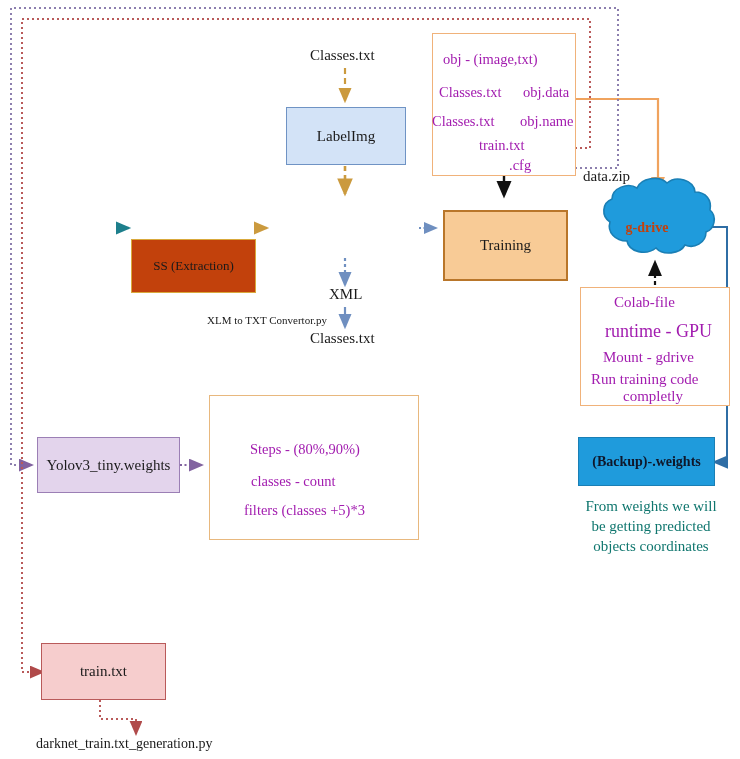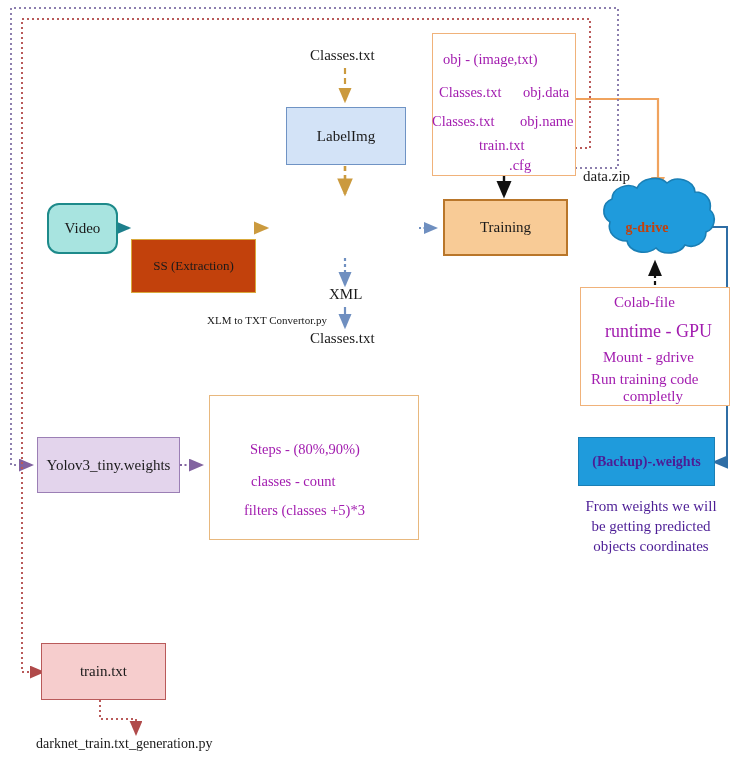--- a/index.html
+++ b/index.html
@@ -78,21 +78,21 @@
     padding: 0;
   }
   .node-yolo {
     background: #e3d4ec;
     border: 1.8px solid #9b7fb5;
     font-size: 15px;
   }
   .node-backup {
     background: #1f9bdc;
     border: 1.5px solid #1a7fb5;
-    color: #4c1d95;
+    color: #0f172a;
     font-weight: bold;
     font-size: 14px;
   }
   .node-traintxt {
     background: #f6cdcd;
     border: 1.6px solid #b95a5a;
     font-size: 15px;
   }
   .free-label {
     position: absolute;
@@ -115,21 +115,21 @@
     font-weight: bold;
     font-size: 14px;
     left: 592px;
     top: 220px;
     width: 110px;
     text-align: center;
   }
   .multiline {
     position: absolute;
     font-size: 15px;
-    color: #4c1d95;
+    color: #0f766e;
     text-align: center;
     line-height: 1.32;
   }
 </style>
 </head>
 <body>
 
 <div id="canvas">
 
   <svg class="layer" viewBox="0 0 740 759">
@@ -198,34 +198,31 @@
                C706,192 712,200 710,210
                C717,216 715,229 706,232
                C706,243 694,249 685,245
                C680,254 663,256 656,248
                C646,256 629,252 627,241
                C615,241 607,232 610,222
                C601,216 602,203 612,199 Z" fill="#1f9bdc" stroke="#1a7fb5" stroke-width="1.6"></path>
     </g>
   </svg>
 
-  <div class="node node-video" style="left:47px; top:203px; width:71px; height:51px;">
-    <span>Video</span>
-  </div>
 
   <div class="node node-ss" style="left:131px; top:201px; width:125px; height:54px;">
     <span>SS (Extraction)</span>
   </div>
 
 
   <div class="node node-labelimg" style="left:286px; top:107px; width:120px; height:58px;text-align:right;">
     <span>LabelImg</span>
   </div>
 
-  <div class="node node-training" style="left:443px; top:199px; width:125px; height:57px;">
+  <div class="node node-training" style="left:443px; top:210px; width:125px; height:71px;">
     <span>Training</span>
   </div>
 
   <div class="cloud-label">g-drive</div>
 
   <div class="node node-yolo" style="left:37px; top:437px; width:143px; height:56px;">
     <span>Yolov3_tiny.weights</span>
   </div>
 
   <div class="node node-backup" style="left:578px; top:437px; width:137px; height:49px;">

